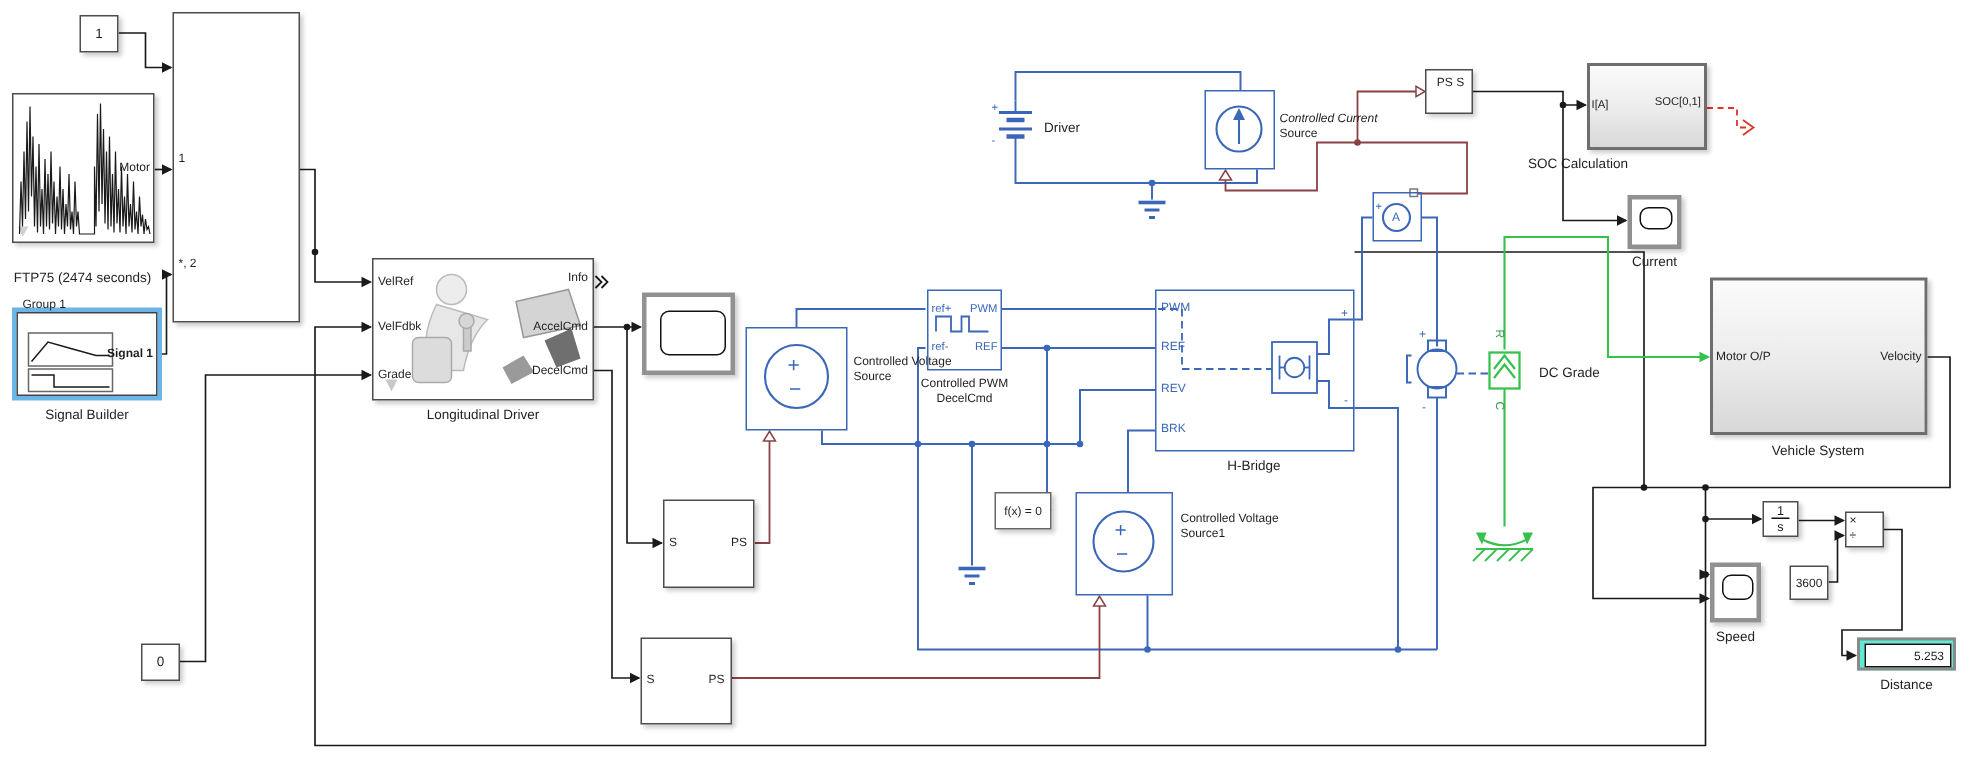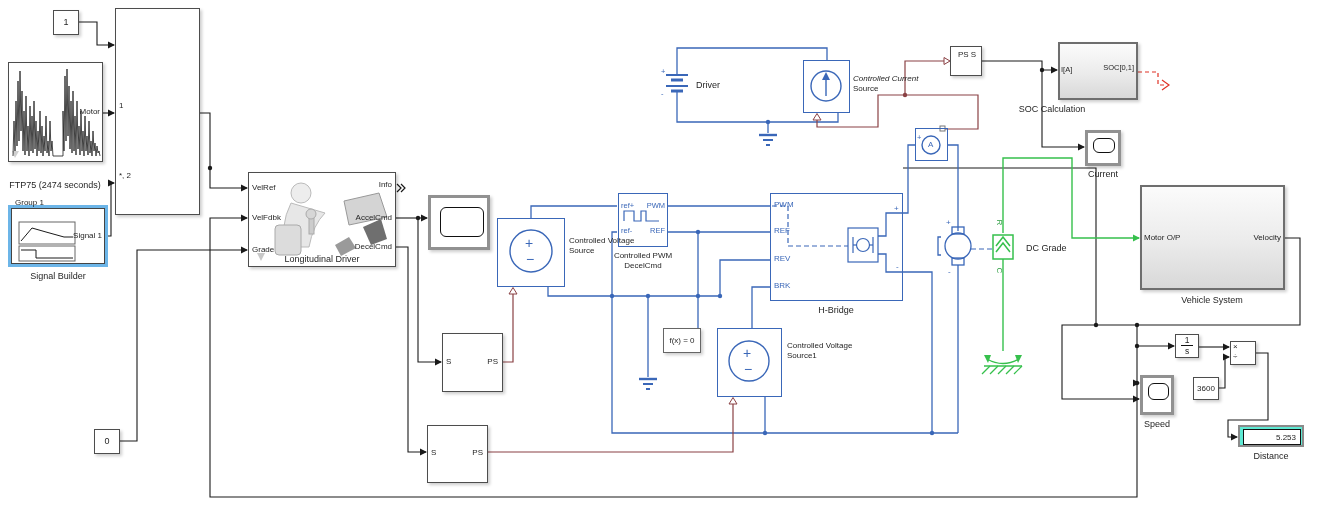--- a/index.html
+++ b/index.html
@@ -275,21 +275,21 @@
     <div style="position:absolute;inset:0;border:1px solid #444;">
       <svg class="inner-abs" width="92" height="54" viewBox="0 0 92 54">
         <rect x="7" y="13" width="56" height="22" fill="none" stroke="#666"></rect>
         <polyline points="9,32 20,19 34,23 52,28 61,28" fill="none" stroke="#1a1a1a" stroke-width="1"></polyline>
         <rect x="7" y="37" width="56" height="15" fill="none" stroke="#666"></rect>
         <polyline points="9,41 24,41 24,49 61,49" fill="none" stroke="#1a1a1a" stroke-width="1"></polyline>
       </svg>
     </div>
   </div>
   <span class="t t8" style="left:15px;top:198px;">Group 1</span>
-  <span class="t t8 tr" style="left:64px;top:231px;width:38px;">Signal 1</span>
+  <span class="t t8 tr" style="left:64px;top:231px;width:38px;font-weight:bold;">Signal 1</span>
   <span class="t cx" style="left:58px;top:271px;">Signal Builder</span>
 
   <div class="blk kb sh" style="left:94px;top:429px;width:26px;height:25px;"></div>
   <span class="t cx" style="left:107px;top:436px;">0</span>
 
   <div class="blk kb sh" style="left:248px;top:172px;width:148px;height:95px;">
     <svg class="inner-abs" width="146" height="92" viewBox="0 0 146 92">
       <circle cx="52" cy="20" r="10" fill="#ededed" stroke="#bbb"></circle>
       <path d="M42,30 q-12,24 -4,44 l22,0 q4,-22 16,-34 z" fill="#e7e7e7" stroke="#bbb"></path>
       <rect x="26" y="52" width="26" height="30" rx="4" fill="#dcdcdc" stroke="#aaa"></rect>
@@ -300,21 +300,21 @@
       <circle cx="62" cy="41" r="5" fill="#d6d6d6" stroke="#aaa"></circle>
       <polygon points="8,80 16,80 12,88" fill="#c8c8c8"></polygon>
     </svg>
   </div>
   <span class="t t8" style="left:252px;top:183px;">VelRef</span>
   <span class="t t8" style="left:252px;top:213px;">VelFdbk</span>
   <span class="t t8" style="left:252px;top:245px;">Grade</span>
   <span class="t t8 tr" style="left:356px;top:180px;width:36px;">Info</span>
   <span class="t t8 tr" style="left:332px;top:213px;width:60px;">AccelCmd</span>
   <span class="t t8 tr" style="left:332px;top:242px;width:60px;">DecelCmd</span>
-  <span class="t cx" style="left:322px;top:254px;">Longitudinal Driver</span>
+  <span class="t cx" style="left:322px;top:271px;">Longitudinal Driver</span>
 
   <div class="blk scope sh" style="left:428px;top:195px;width:62px;height:55px;">
     <div class="scr" style="left:9px;top:9px;width:42px;height:28px;"></div>
   </div>
 
   <div class="blk bb" style="left:497px;top:218px;width:68px;height:69px;background:transparent;"></div>
   <span class="t tb" style="left:525px;top:238px;font-size:14px;">+</span>
   <span class="t tb" style="left:526px;top:254px;font-size:14px;">−</span>
   <span class="t t8" style="left:569px;top:236px;">Controlled Voltage</span>
   <span class="t t8" style="left:569px;top:246px;">Source</span>

